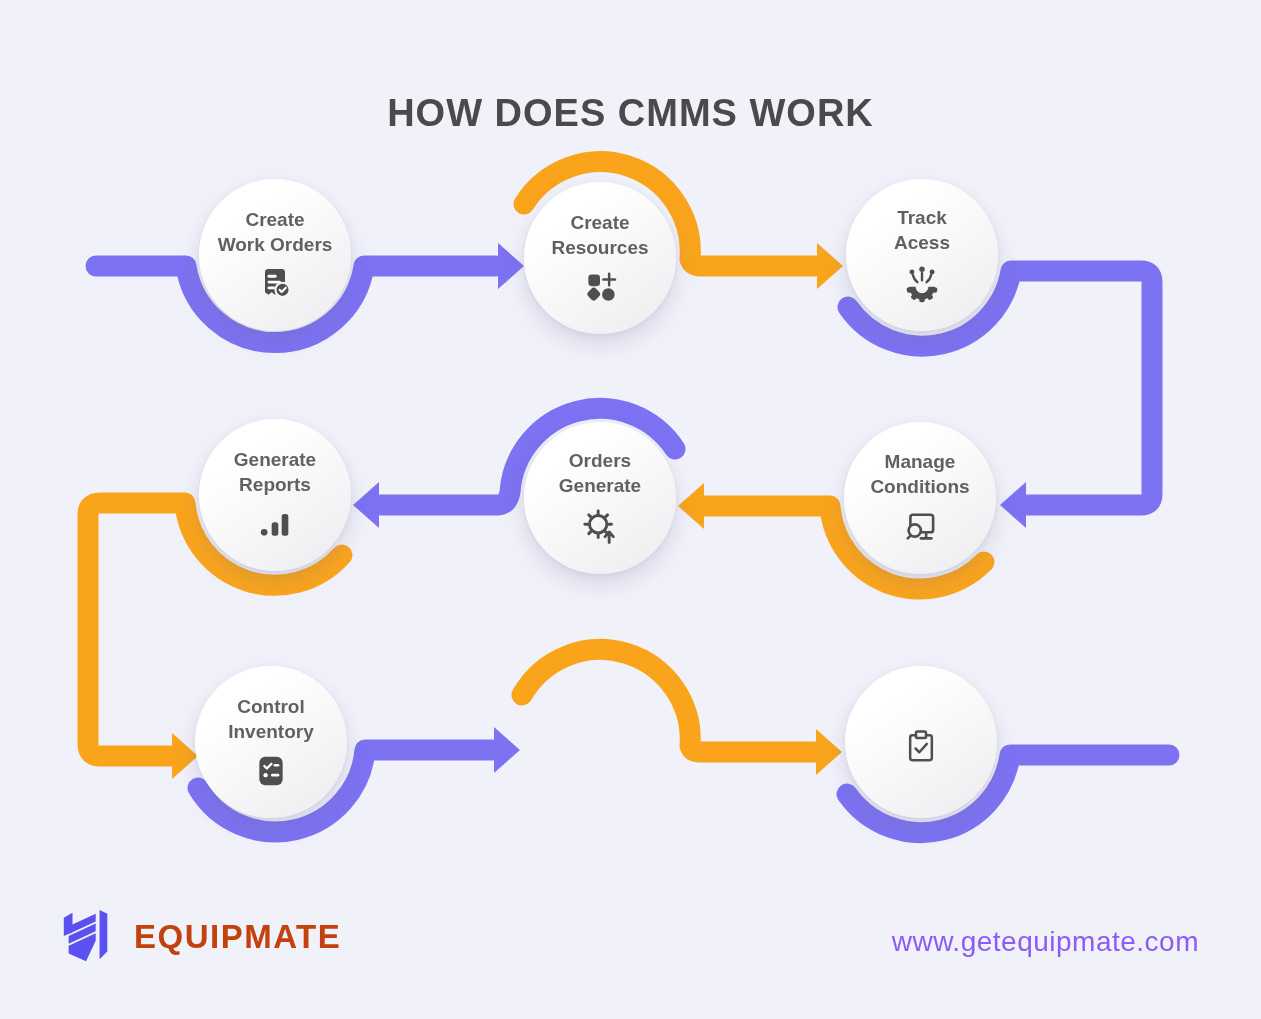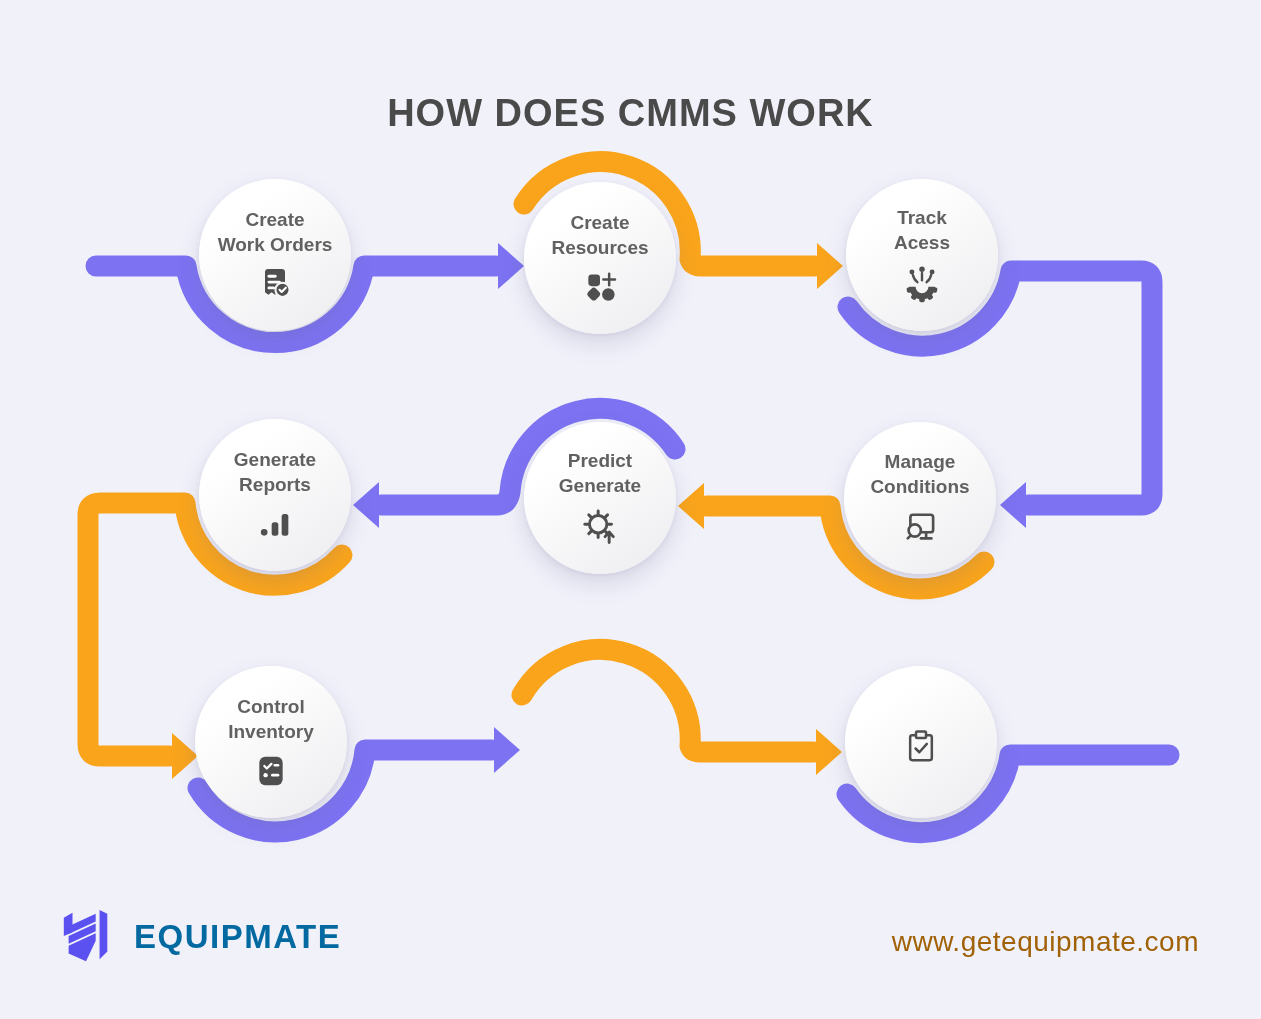--- a/index.html
+++ b/index.html
@@ -22,22 +22,22 @@
     background:linear-gradient(145deg,#ffffff 25%,#ececef 100%);
     box-shadow:0 10px 22px rgba(110,110,150,.20),0 2px 5px rgba(110,110,150,.10);
     display:flex;flex-direction:column;align-items:center;justify-content:center;text-align:center;}
   .node-label{font-size:19px;line-height:25px;font-weight:700;color:var(--label);}
   .node-label span{display:block;}
   .node-icon{margin-top:7px;line-height:0;}
   .s1{left:199px;top:179px}.s2{left:524px;top:182px}.s3{left:846px;top:179px}
   .s4{left:844px;top:422px}.s5{left:524px;top:422px}.s6{left:199px;top:419px}
   .s7{left:195px;top:666px}.s8{left:524px;top:664px}.s9{left:845px;top:666px}
   .footer-logo{position:absolute;left:58px;top:906px;display:flex;align-items:center;gap:18px;}
-  .brand{font-size:33px;font-weight:700;letter-spacing:1.5px;color:#0369a1;}
-  .website{position:absolute;right:62px;top:926px;font-size:28px;color:#a16207;letter-spacing:.5px;}
+  .brand{font-size:33px;font-weight:700;letter-spacing:1.5px;color:#c2410c;}
+  .website{position:absolute;right:62px;top:926px;font-size:28px;color:#8b5cf6;letter-spacing:.5px;}
 </style>
 </head>
 <body>
 
 <div class="canvas">
 
   <h1 class="title">HOW DOES CMMS WORK</h1>
 
   <svg class="flow" width="1261" height="1019" viewBox="0 0 1261 1019" aria-hidden="true">
 
@@ -142,21 +142,21 @@
           <path d="M25 37 h12"></path>
           <circle cx="18" cy="28" r="7" fill="#f5f5f7"></circle>
           <path d="M13.5 33.5 L10 37"></path>
         </g>
       </svg>
     </span>
   </div>
 
   <div class="node s5">
     <div class="node-label">
-      <span>Predict</span>
+      <span>Orders</span>
       <span>Generate</span>
     </div>
     <span class="node-icon">
       <svg width="44" height="44" viewBox="0 0 48 48">
         <g stroke="var(--icon)" stroke-width="3.2" fill="none" stroke-linecap="round">
           <circle cx="22" cy="21" r="9.5"></circle>
           <path d="M22 6.5 V10"></path>
           <path d="M22 6.5 V10" transform="rotate(45 22 21)"></path>
           <path d="M22 6.5 V10" transform="rotate(90 22 21)"></path>
           <path d="M22 6.5 V10" transform="rotate(135 22 21)"></path>

